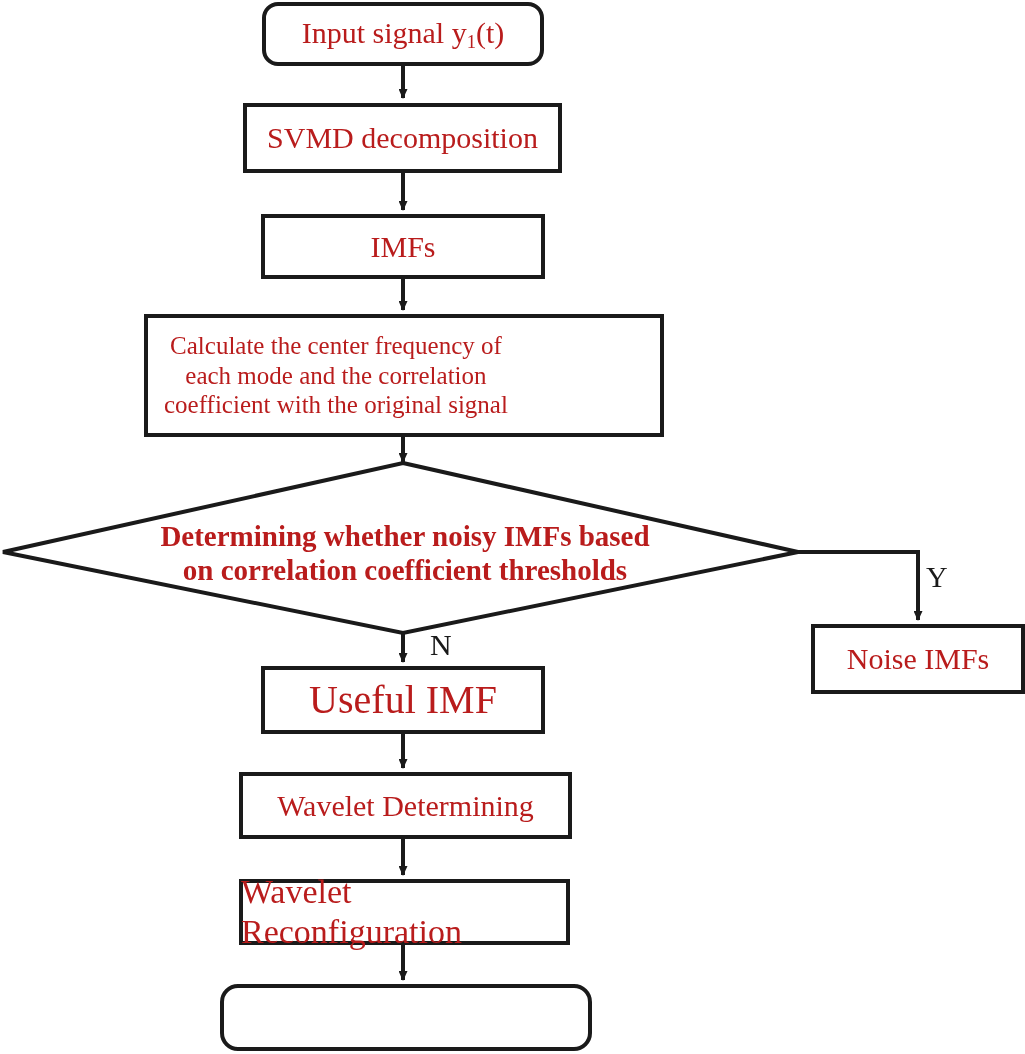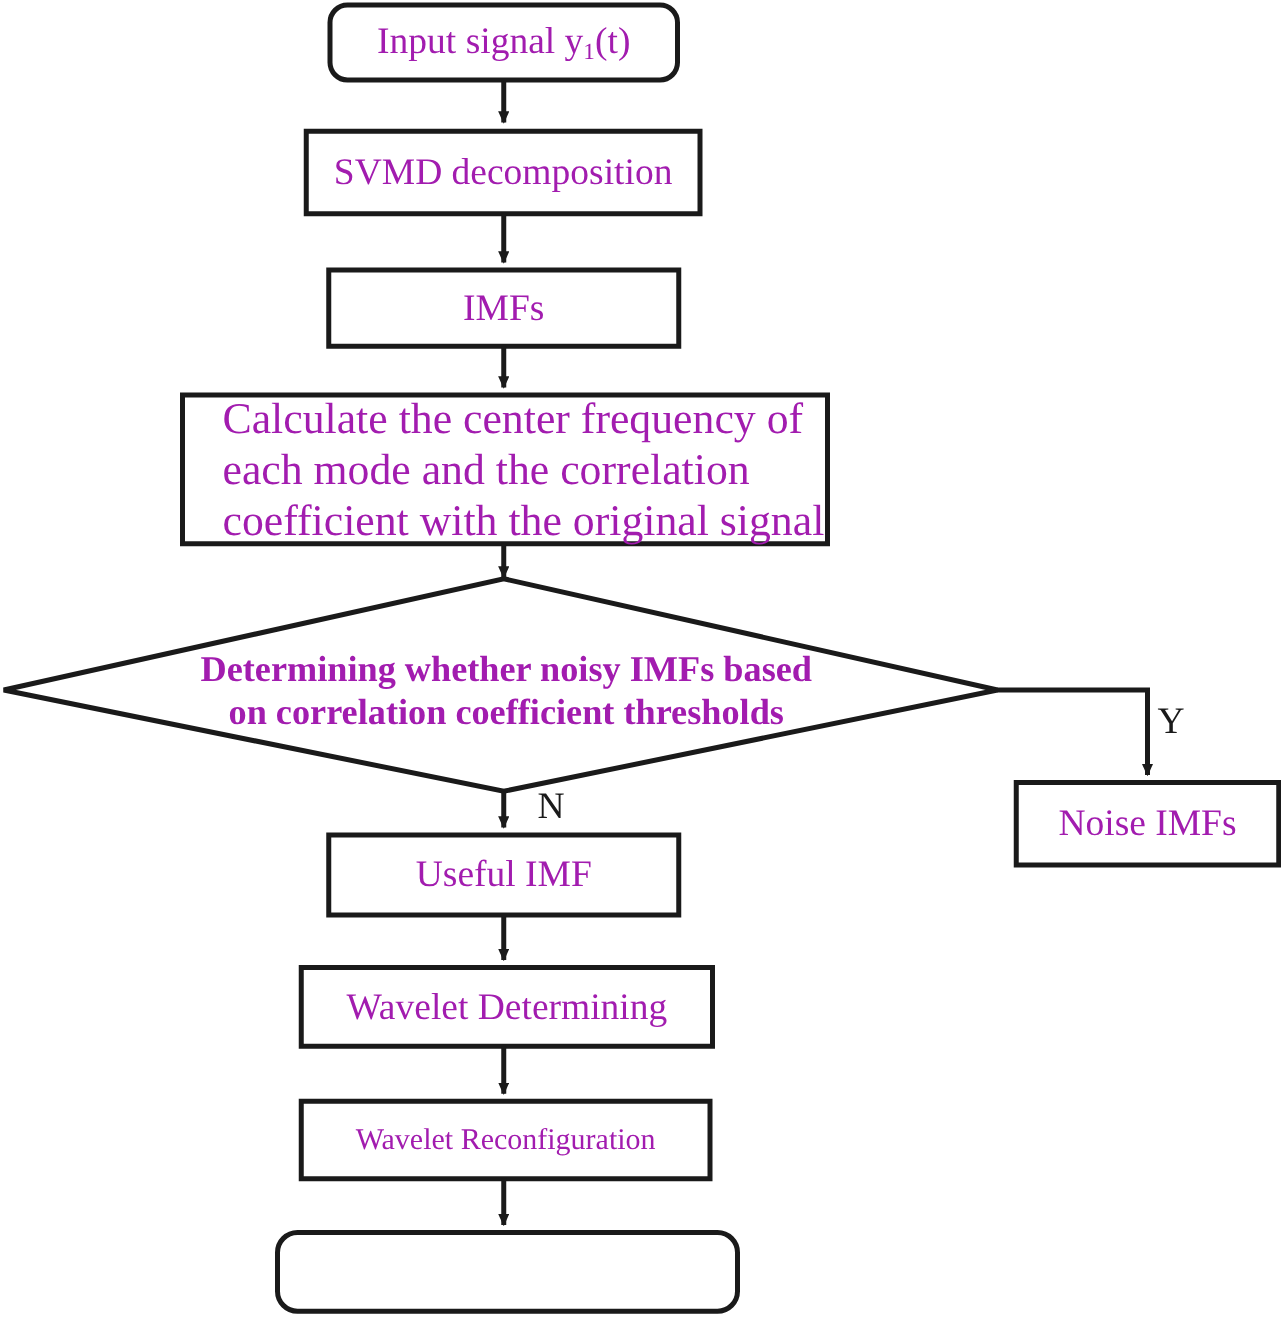--- a/index.html
+++ b/index.html
@@ -22,21 +22,21 @@
     top: 0;
     left: 0;
     width: 1025px;
     height: 1054px;
   }
   .node-label {
     position: absolute;
     display: flex;
     align-items: center;
     justify-content: center;
-    color: #a21caf;
+    color: #b91c1c;
     font-family: "Liberation Serif", "DejaVu Serif", serif;
     line-height: 1.18;
     white-space: pre-line;
     pointer-events: none;
   }
   .node-label.left {
     justify-content: flex-start;
   }
   .edge-label {
     position: absolute;
@@ -101,33 +101,33 @@
   </svg>
 
   <div class="node-label" style="left:264px; top:4px; width:278px; height:60px; font-size:30px;">
     <span>Input signal y<sub>1</sub>(t)</span>
   </div>
 
   <div class="node-label" style="left:263px; top:216px; width:280px; height:61px; font-size:30px;">IMFs</div>
 
   <div class="node-label" style="left:245px; top:105px; width:315px; height:66px; font-size:30px;">SVMD decomposition</div>
 
-  <div class="node-label left" style="left:152px; top:316px; width:516px; height:119px; font-size:35px; padding-left:26px; box-sizing:border-box;">Calculate the center frequency of
+  <div class="node-label left" style="left:138px; top:316px; width:516px; height:119px; font-size:25px; padding-left:26px; box-sizing:border-box;text-align:center;">Calculate the center frequency of
 each mode and the correlation
 coefficient with the original signal</div>
 
   <div class="node-label" style="left:155px; top:508px; width:500px; height:90px; font-size:29px; text-align:center;font-weight:bold;">Determining whether noisy IMFs based
 on correlation coefficient thresholds</div>
 
   <div class="node-label" style="left:813px; top:626px; width:210px; height:66px; font-size:30px;">Noise IMFs</div>
 
-  <div class="node-label" style="left:263px; top:668px; width:280px; height:64px; font-size:30px;">Useful IMF</div>
+  <div class="node-label" style="left:263px; top:668px; width:280px; height:64px; font-size:40px;">Useful IMF</div>
 
   <div class="node-label" style="left:241px; top:774px; width:329px; height:63px; font-size:30px;">Wavelet Determining</div>
 
-  <div class="node-label" style="left:241px; top:881px; width:327px; height:62px; font-size:24px;">Wavelet Reconfiguration</div>
+  <div class="node-label" style="left:241px; top:881px; width:327px; height:62px; font-size:34px;">Wavelet Reconfiguration</div>
 
 
   <div class="edge-label" style="left:926px; top:560px;">Y</div>
 
   <div class="edge-label" style="left:430px; top:628px;">N</div>
 
 </div>
 
 </body></html>

